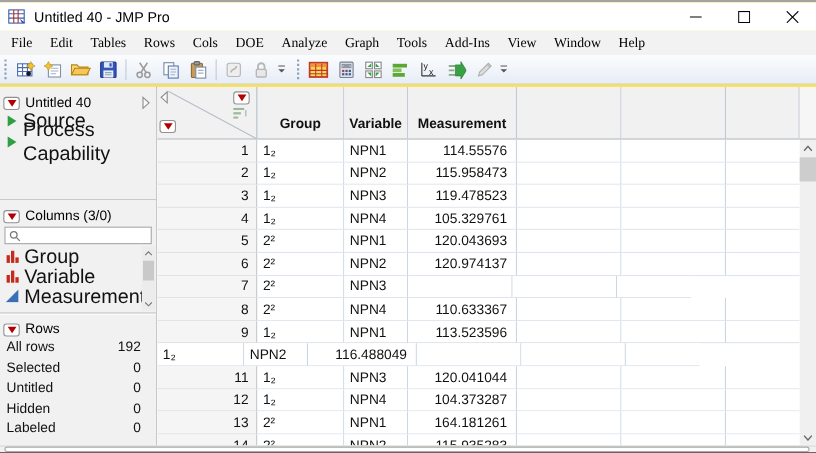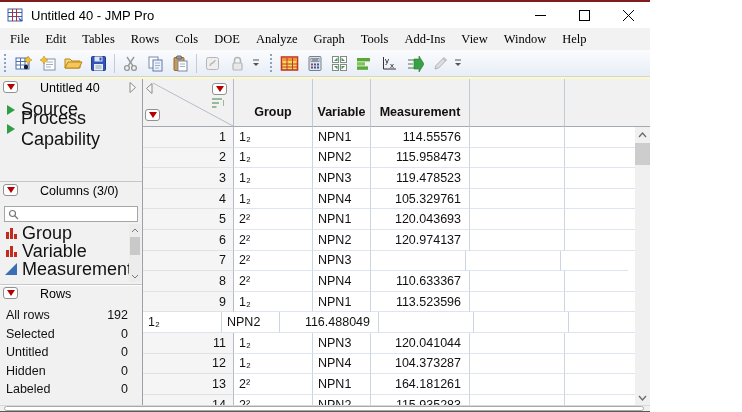--- a/index.html
+++ b/index.html
@@ -1,18 +1,18 @@
 <!DOCTYPE html>
 <html><head>
 <meta charset="utf-8">
 <style>
   * { margin:0; padding:0; box-sizing:border-box; }
   html,body { width:742px; height:412px; overflow:hidden; }
   body { font-family:"Liberation Sans","DejaVu Sans",sans-serif; font-size:12.5px; color:#111; background:#fff; }
-  .window { position:relative; width:650px; height:412px; border-top:2px solid #7f1d1d; border-bottom:1px solid #5a5a5a; background:#fef9c3; overflow:hidden; }
+  .window { position:relative; width:742px; height:412px; border-top:2px solid #a3a3a3; border-bottom:1px solid #5a5a5a; background:#fde047; overflow:hidden; }
 
   
   .titlebar { height:26px; background:#fff; display:flex; align-items:center; padding-left:7px; }
   .app-icon { width:17px; height:15px; margin-right:7px; flex:0 0 auto; }
   .title-text { font-size:13px; color:#000; }
   .win-controls { margin-left:auto; display:flex; height:26px; }
   .win-btn { width:44px; height:26px; display:flex; align-items:center; justify-content:center; }
 
   
   .menubar { height:22px; background:#f2f2f2; display:flex; align-items:center; padding-left:2px; }
@@ -27,21 +27,21 @@
 
   
   .main { position:absolute; top:77px; left:0; right:0; bottom:0; display:flex; }
 
   
   .sidebar { width:143px; flex:0 0 auto; background:#f1f1f1; border-right:1px solid #9aa0a6; display:flex; flex-direction:column; }
   .panel { border-bottom:1px solid #c6c6c6; box-shadow:0 1px 0 #ffffff; background:#f1f1f1; }
   .panel-table { height:103px; }
   .panel-columns { height:103px; position:relative; }
   .panel-rows { flex:1; }
-  .panel-header { height:21px; display:flex; align-items:flex-start; gap:22px; padding:2px 3px 0 3px; }
+  .panel-header { height:21px; display:flex; align-items:flex-end; gap:5px; padding:2px 3px 0 3px; }
   .panel-title { font-size:12.5px; color:#000; }
   .rtri-btn { width:15px; height:12px; background:#fff; border:1px solid #919191; border-radius:3px; display:flex; align-items:center; justify-content:center; flex:0 0 auto; }
   .rtri { width:0; height:0; border-left:4px solid transparent; border-right:4px solid transparent; border-top:6px solid #b40000; }
   .panel-collapse { margin-left:auto; margin-right:2px; }
   .side-item { height:19px; display:flex; align-items:center; gap:6px; padding-left:7px; }
   .play { width:0; height:0; border-top:5px solid transparent; border-bottom:5px solid transparent; border-left:8px solid #2f9e44; flex:0 0 auto; }
   .side-label { font-size:18px; }
 
   .search-box { margin:3px 4px 2px 4px; height:16px; background:#fff; border:1px solid #a6a6a6; display:flex; align-items:center; padding-left:3px; }
   .search-box input { border:none; outline:none; flex:1; min-width:0; font:11px "Liberation Sans",sans-serif; background:transparent; }

